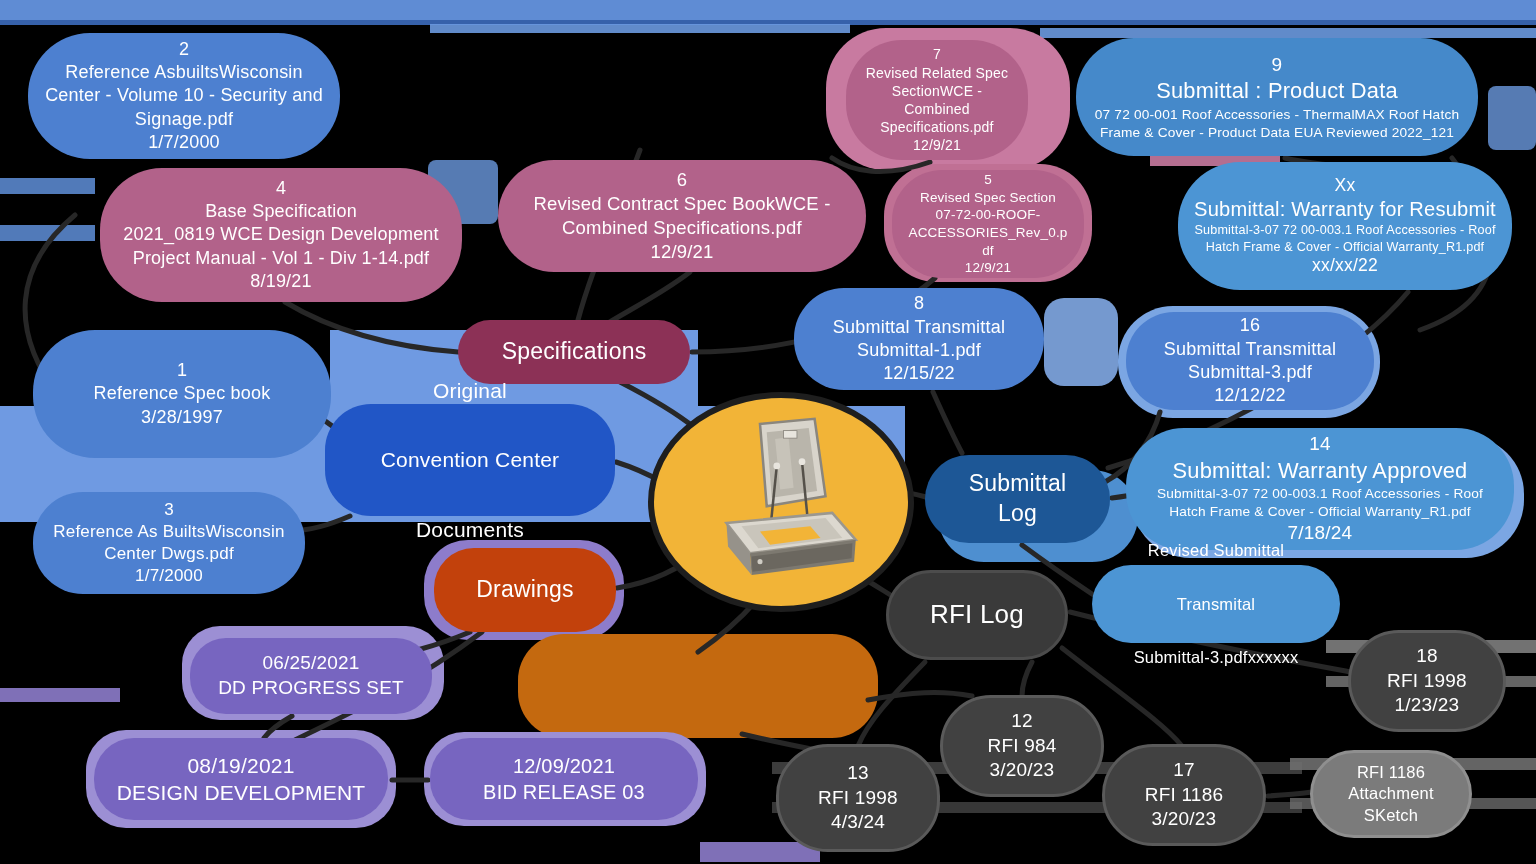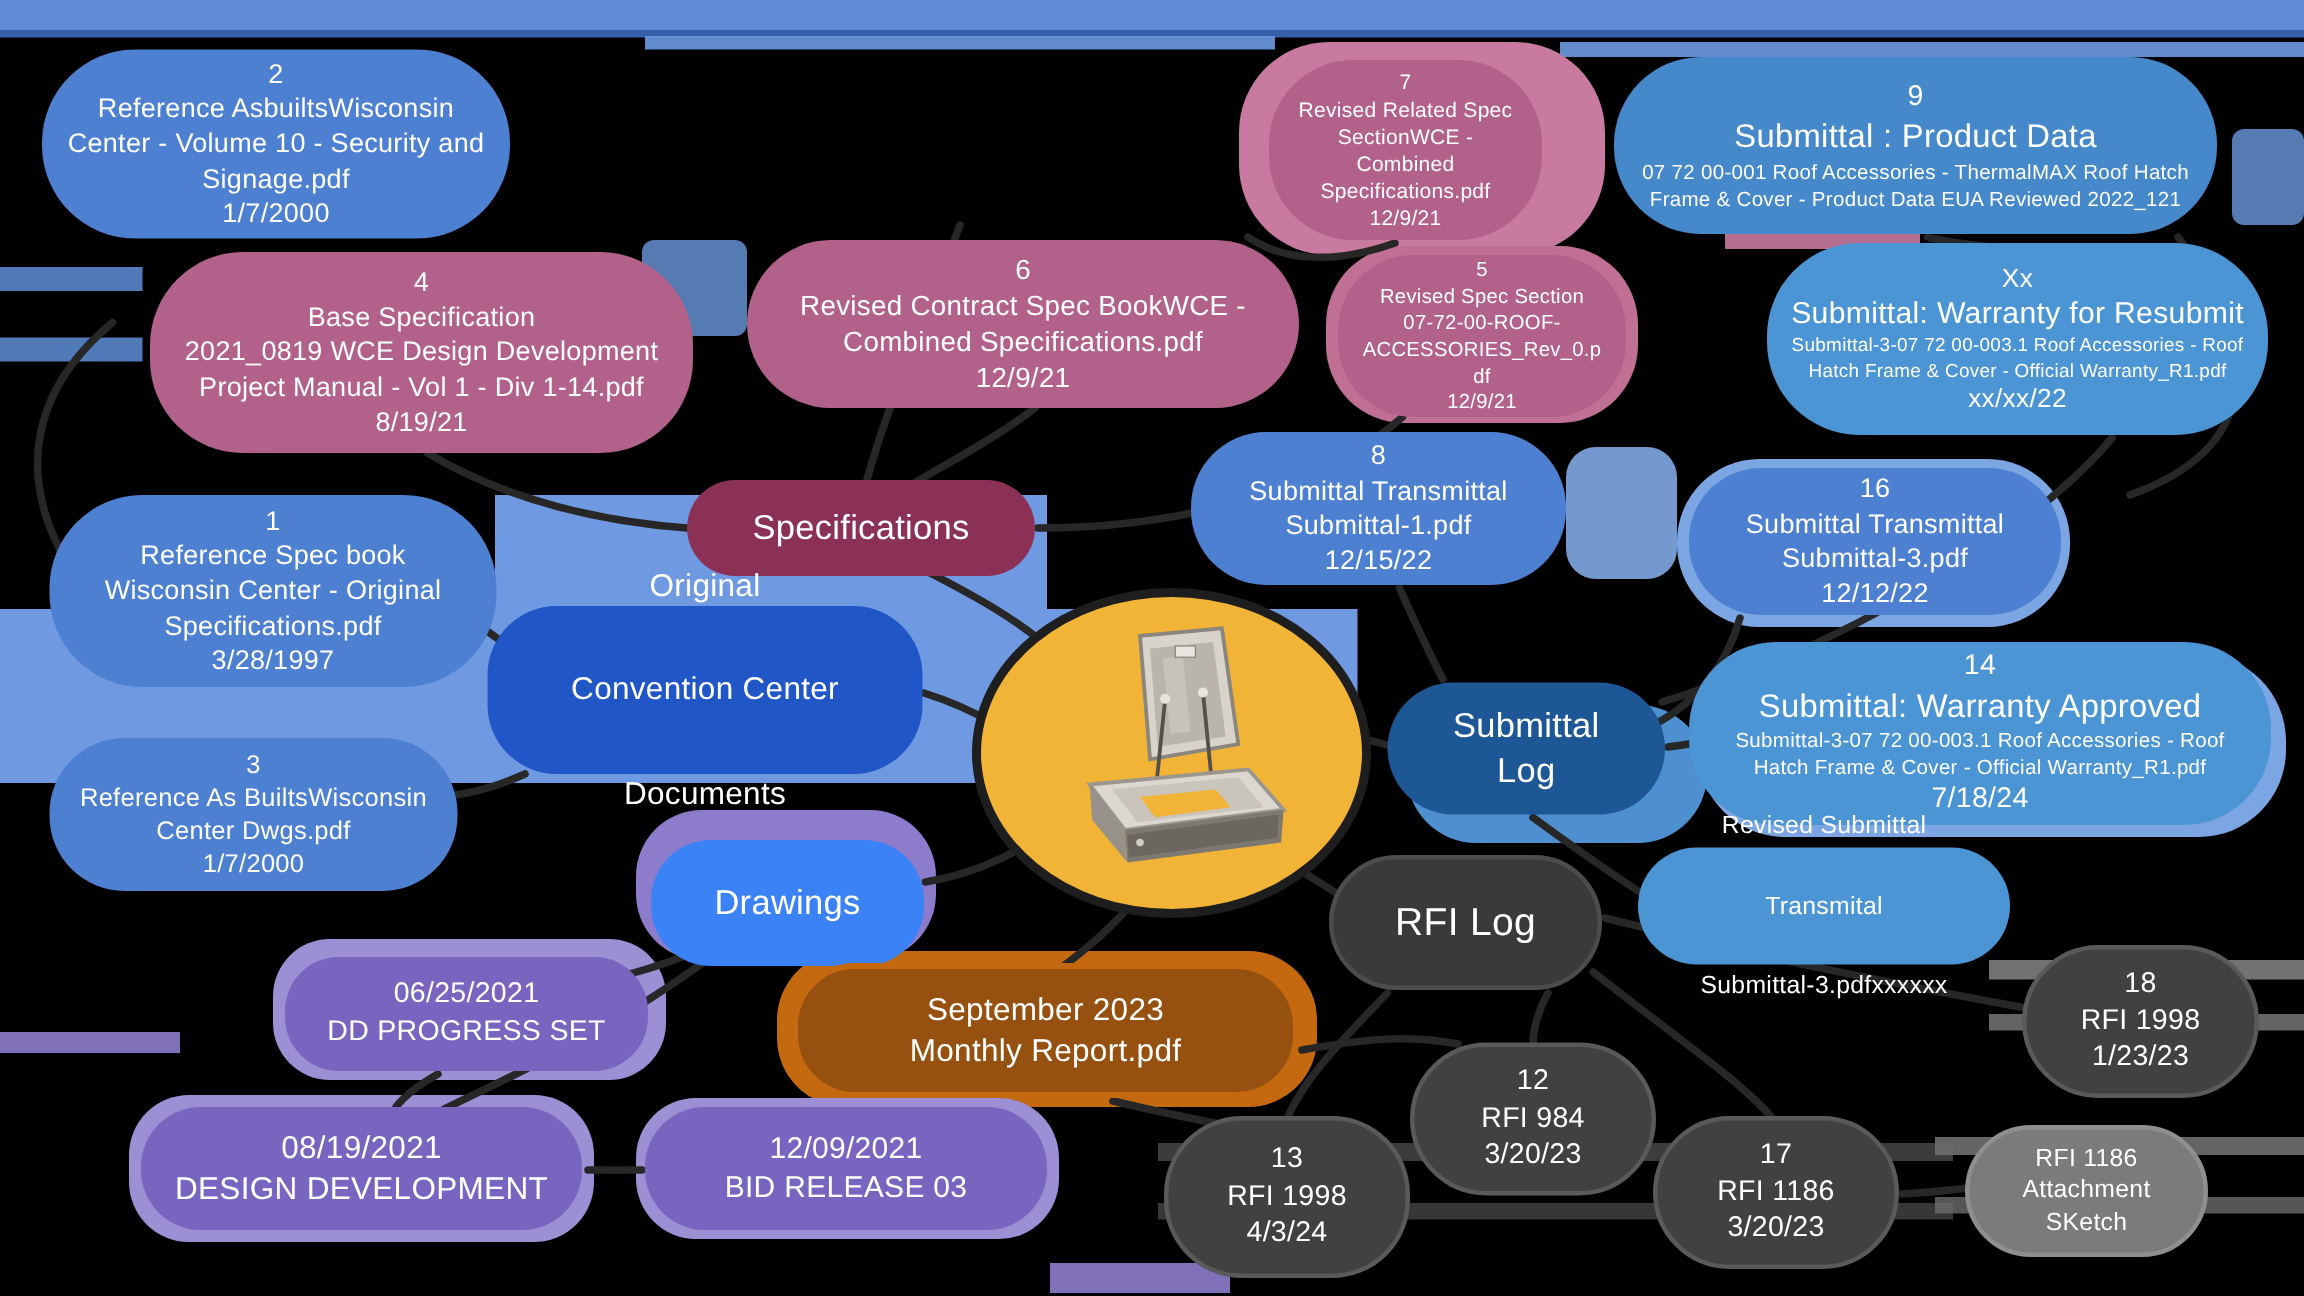--- a/index.html
+++ b/index.html
@@ -14,21 +14,21 @@
   .node .heading{font-size:1.15em;}
   .node .sub{font-size:.72em;line-height:1.3;}
   .wrap-any{overflow-wrap:anywhere;}
   .c-blue{background:#4d80d0;}
   .c-blue2{background:#4589ca;}
   .c-blue3{background:#4c95d4;}
   .c-bblue{background:#2156c6;}
   .c-dblue{background:#1d5796;}
   .c-maroon{background:#8c3156;}
   .c-mauve{background:#b2628a;}
-  .c-dpurple{background:#3b82f6;margin-top:12px;}
+  .c-dpurple{background:#c2410c;}
   .c-purple{background:#7765c0;}
   .c-dgray{background:#414141;border:3px solid #5a5a5a;}
   .c-dgray2{background:#3a3a3a;border:3px solid #4c4c4c;}
   .c-mgray{background:#7b7b7b;border:3px solid #8f8f8f;}
   .c-brown{background:#96500f;border:4px solid #c4690f;}
   #hatch-blob{position:absolute;left:648px;top:392px;width:254px;height:208px;z-index:3;
               background:#f2b437;border:6px solid #1e1e1e;border-radius:50%;
               display:flex;align-items:center;justify-content:center;}
 </style>
 </head>
@@ -185,21 +185,20 @@
   <div class="ln">12/12/22</div>
 </div>
 
 <div class="node c-maroon" style="left:458px;top:320px;width:232px;height:64px;border-radius:32px;font-size:23px;">
   <div class="ln">Specifications</div>
 </div>
 
 <div class="node c-blue" style="left:33px;top:330px;width:298px;height:128px;border-radius:62px;font-size:18px;">
   <div class="ln">1</div>
   <div class="ln">Reference Spec book</div>
-  <div class="ln">Wisconsin Center - Original Specifications.pdf</div>
   <div class="ln">3/28/1997</div>
 </div>
 
 <div class="node c-bblue" style="left:325px;top:404px;width:290px;height:112px;border-radius:46px;font-size:21px;gap:42px;">
   <div class="ln">Original</div>
   <div class="ln">Convention Center</div>
   <div class="ln">Documents</div>
 </div>
 
 <div class="node c-blue3" style="left:1126px;top:428px;width:388px;height:122px;border-radius:58px;font-size:19px;">
@@ -239,24 +238,20 @@
   <div class="ln">18</div>
   <div class="ln">RFI 1998</div>
   <div class="ln">1/23/23</div>
 </div>
 
 <div class="node c-purple" style="left:190px;top:638px;width:242px;height:76px;border-radius:36px;font-size:19px;">
   <div class="ln">06/25/2021</div>
   <div class="ln">DD PROGRESS SET</div>
 </div>
 
-<div class="node c-brown" style="left:528px;top:642px;width:338px;height:90px;border-radius:42px;font-size:21px;">
-  <div class="ln">September 2023</div>
-  <div class="ln">Monthly Report.pdf</div>
-</div>
 
 <div class="node c-dgray" style="left:940px;top:695px;width:164px;height:102px;border-radius:51px;font-size:19px;">
   <div class="ln">12</div>
   <div class="ln">RFI 984</div>
   <div class="ln">3/20/23</div>
 </div>
 
 <div class="node c-dgray" style="left:776px;top:744px;width:164px;height:108px;border-radius:52px;font-size:19px;">
   <div class="ln">13</div>
   <div class="ln">RFI 1998</div>

